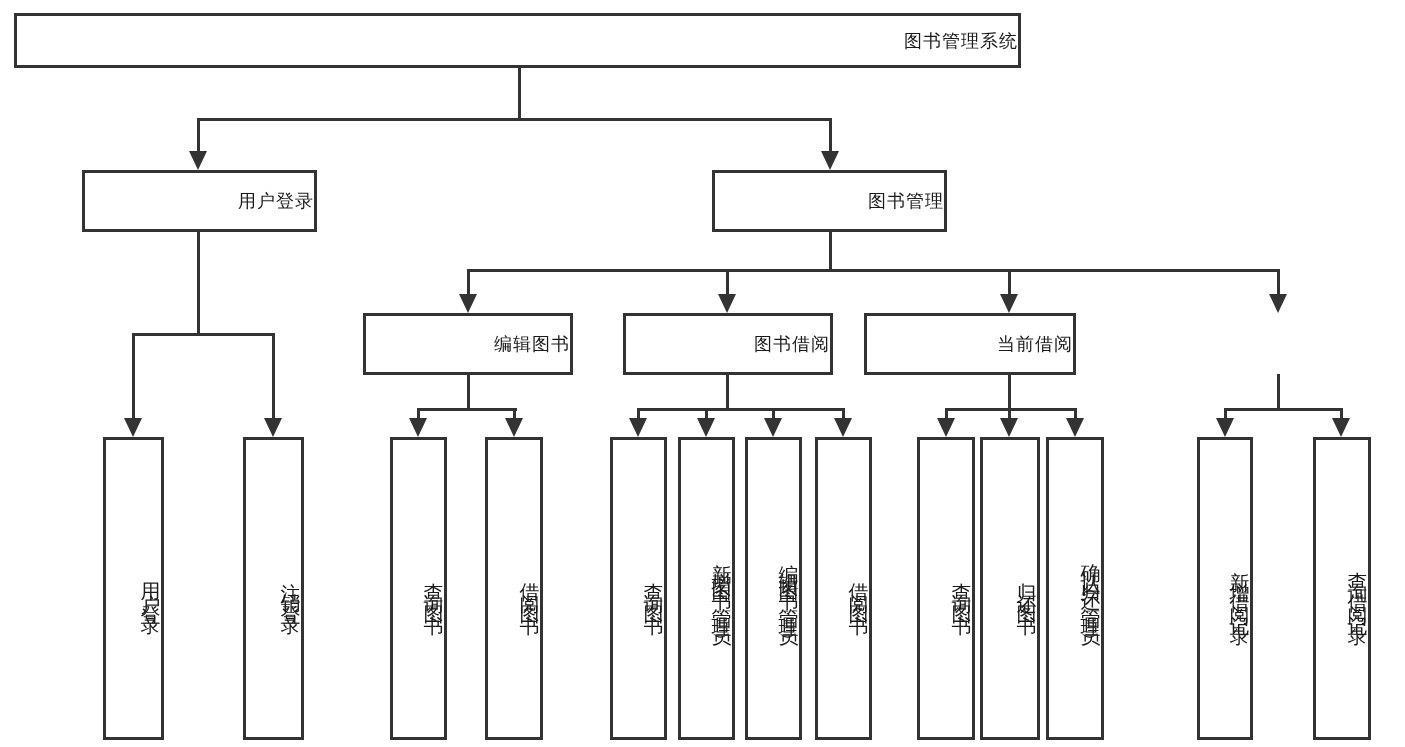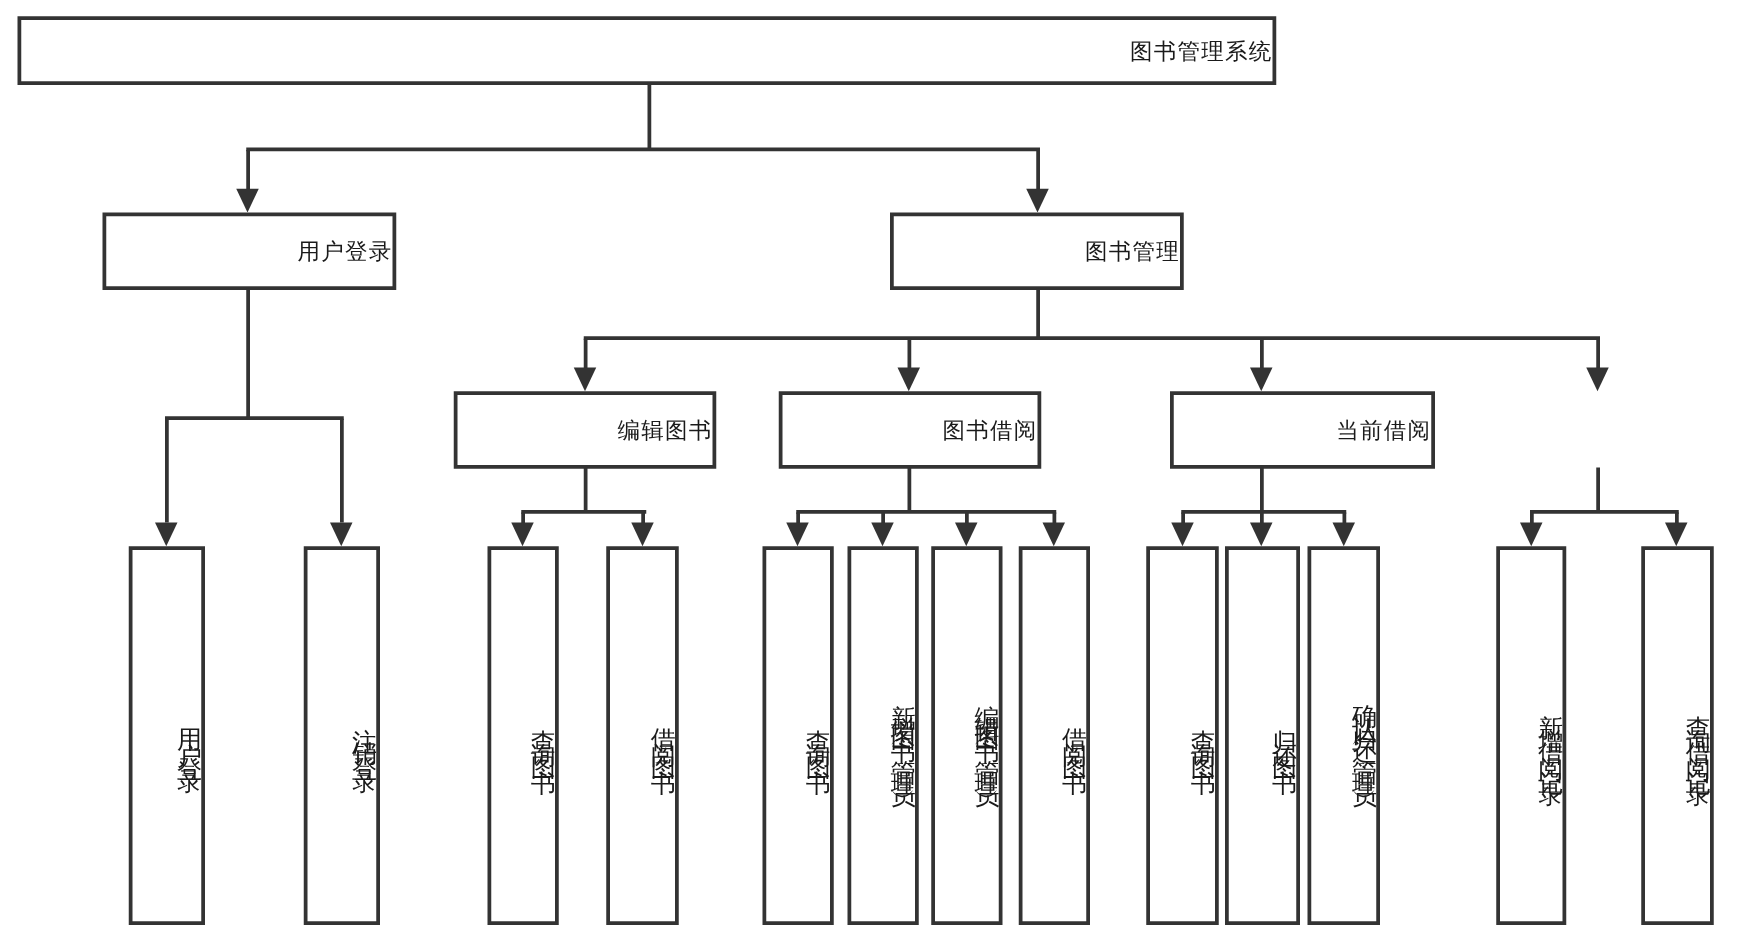--- a/index.html
+++ b/index.html
@@ -72,21 +72,21 @@
   <div class="arrow" style="left:718px;  top:294px;"></div>
   <div class="arrow" style="left:1000px; top:294px;"></div>
   <div class="arrow" style="left:1269px; top:294px;"></div>
 
   <div class="box" style="left:363px; top:313px; width:210px; height:62px;">
     <span>编辑图书</span>
   </div>
   <div class="box" style="left:623px; top:313px; width:210px; height:62px;">
     <span>图书借阅</span>
   </div>
-  <div class="box" style="left:936px; top:313px; width:212px; height:62px;">
+  <div class="box" style="left:864px; top:313px; width:212px; height:62px;">
     <span>当前借阅</span>
   </div>
 
   <div class="v" style="left:467px; top:374px; height:36px;"></div>
   <div class="h" style="left:417px; top:408px; width:100px;"></div>
   <div class="v" style="left:417px; top:410px; height:9px;"></div>
   <div class="v" style="left:513px; top:410px; height:9px;"></div>
   <div class="arrow" style="left:409px; top:418px;"></div>
   <div class="arrow" style="left:505px; top:418px;"></div>
 

